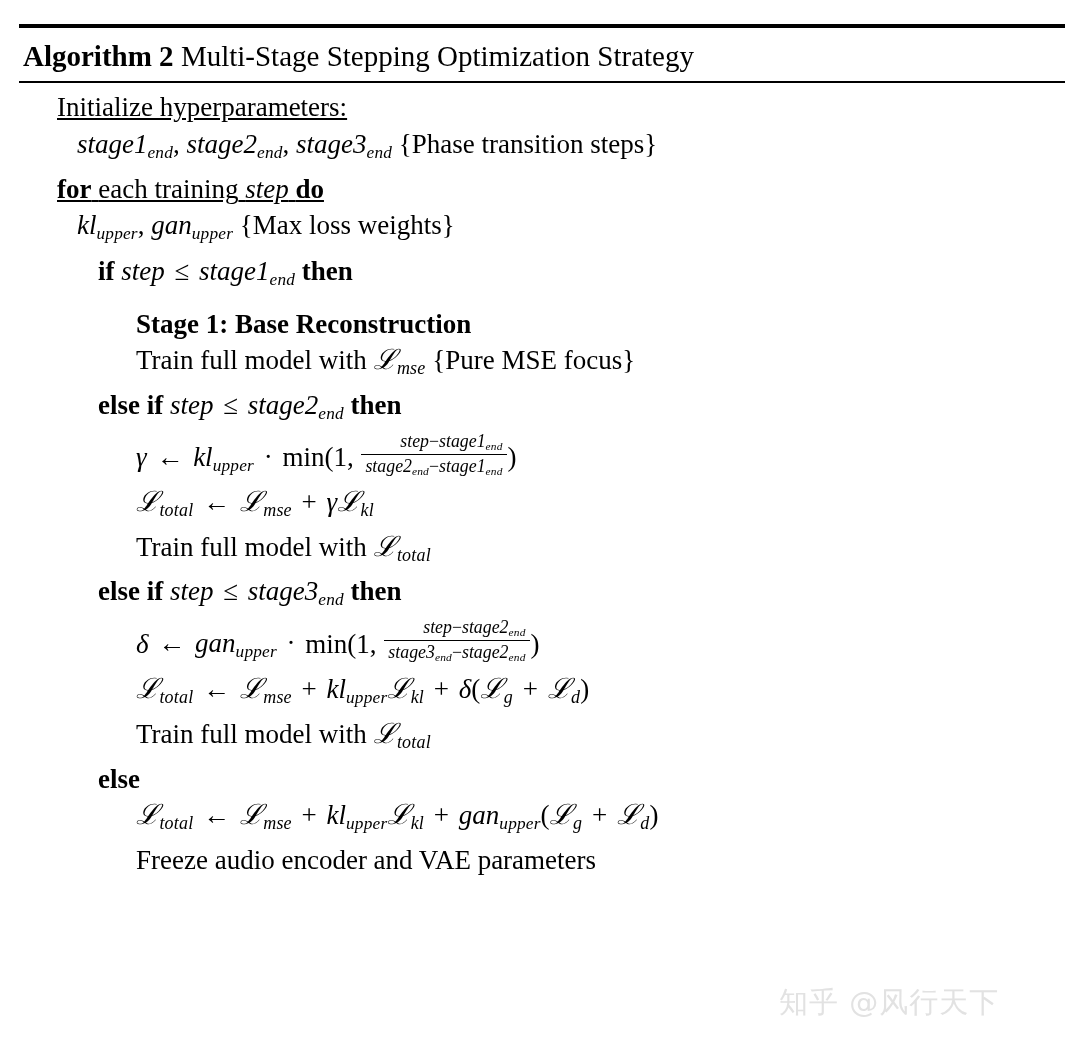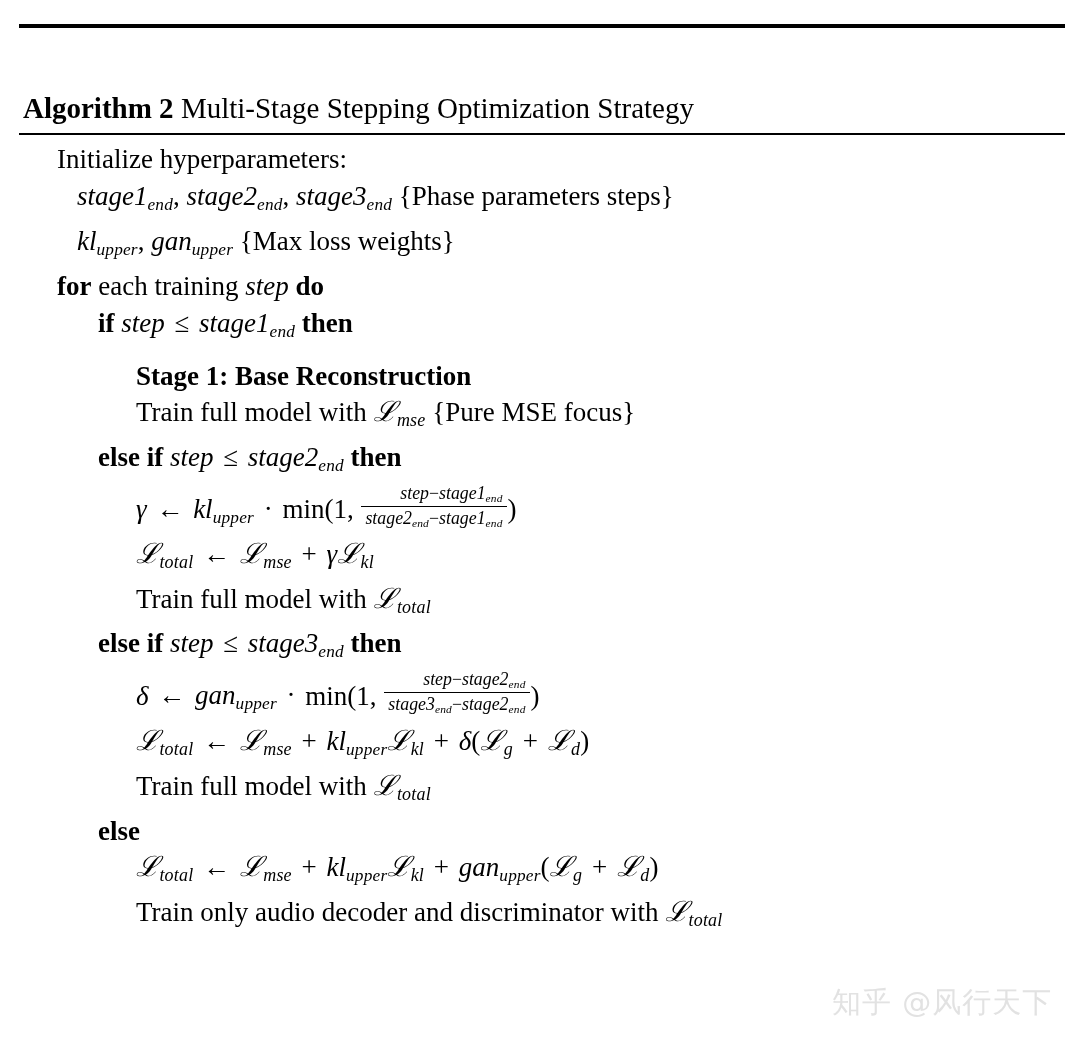--- a/index.html
+++ b/index.html
@@ -31,41 +31,40 @@
   .rule-mid {
     height: 2px;
     background: #000;
     width: 100%;
     margin-top: 1px;
   }
 
   .title-line {
     font-size: 29px;
     line-height: 44px;
-    padding: 12px 0 2px 4px;
-    white-space: nowrap;
-    margin-top: 46px;
+    padding: 6px 0 2px 4px;
+    white-space: nowrap;
   }
   .title-line .alg-label { font-weight: bold; }
   .title-line .alg-name { font-weight: normal; }
 
   .body-lines {
     padding-top: 6px;
     padding-bottom: 4px;
   }
 
   .line {
     font-size: 27px;
     line-height: 36.5px;
     white-space: nowrap;
     min-height: 36.5px;
   }
 
   
-  .ind0 { padding-left: 38px; }
+  .ind0 { padding-left: 38px; text-decoration: underline; }
   .ind1 { padding-left: 58px; }   
   .ind2 { padding-left: 79px; }   
   .ind3 { padding-left: 117px; }  
 
   .kw { font-weight: bold; }
   .bold { font-weight: bold; margin-top: 8px; }
 
   
   .mi {
     font-family: "Liberation Serif", "DejaVu Serif", serif;
@@ -107,21 +106,21 @@
   }
   .frac .den {
     display: block;
     padding: 1px 4px 0 4px;
     white-space: nowrap;
   }
   .frac .sub { vertical-align: -0.26em; }
 
   .watermark {
     position: absolute;
-    left: 832px;
+    left: 779px;
     top: 984px;
     font-size: 29px;
     line-height: 36px;
     color: #e2e2e2;
     font-family: "DejaVu Sans", "Liberation Sans", sans-serif;
     white-space: nowrap;
     letter-spacing: 1px;
     user-select: none;
   }
 </style>
@@ -142,34 +141,34 @@
   <div class="body-lines">
 
     <div class="line ind0">
       <span>Initialize hyperparameters:</span>
     </div>
 
     <div class="line ind1">
       <span class="mi"><span>stage1</span><span class="sub">end</span></span><span class="rm">,</span>
       <span class="mi"><span>stage2</span><span class="sub">end</span></span><span class="rm">,</span>
       <span class="mi"><span>stage3</span><span class="sub">end</span></span>
-      <span>{Phase parameters steps}</span>
+      <span>{Phase transition steps}</span>
+    </div>
+
+    <div class="line ind0">
+      <span class="kw">for</span>
+      <span>each training</span>
+      <span class="mi">step</span>
+      <span class="kw">do</span>
     </div>
 
     <div class="line ind1">
       <span class="mi"><span>kl</span><span class="sub">upper</span></span><span class="rm">,</span>
       <span class="mi"><span>gan</span><span class="sub">upper</span></span>
       <span>{Max loss weights}</span>
-    </div>
-
-    <div class="line ind0">
-      <span class="kw">for</span>
-      <span>each training</span>
-      <span class="mi">step</span>
-      <span class="kw">do</span>
     </div>
 
     <div class="line ind2">
       <span class="kw">if</span>
       <span class="mi">step</span>
       <span class="rm op">≤</span>
       <span class="mi"><span>stage1</span><span class="sub">end</span></span>
       <span class="kw">then</span>
     </div>
 
@@ -265,25 +264,24 @@
       <span class="rm op">←</span>
       <span class="mcal"><span>ℒ</span><span class="sub">mse</span></span>
       <span class="rm op">+</span>
       <span class="mi"><span>kl</span><span class="sub">upper</span></span><span class="mcal"><span>ℒ</span><span class="sub">kl</span></span>
       <span class="rm op">+</span>
       <span class="mi"><span>gan</span><span class="sub">upper</span></span><span class="rm">(</span><span class="mcal"><span>ℒ</span><span class="sub">g</span></span>
       <span class="rm op">+</span>
       <span class="mcal"><span>ℒ</span><span class="sub">d</span></span><span class="rm">)</span>
     </div>
 
-
-    <div class="line ind3">
-      <span>Train only audio decoder and discriminator with</span>
-      <span class="mcal"><span>ℒ</span><span class="sub">total</span></span>
-    </div>
+    <div class="line ind3">
+      <span>Freeze audio encoder and VAE parameters</span>
+    </div>
+
 
 
     <div class="line ind0">
       
     </div>
 
   </div>
 
 </div>
 

